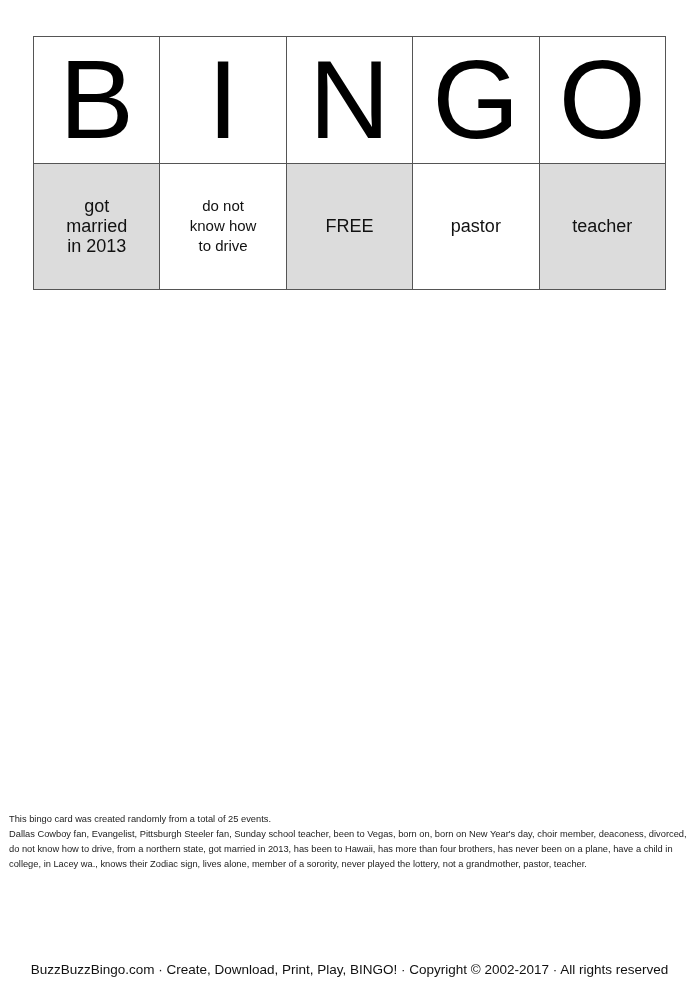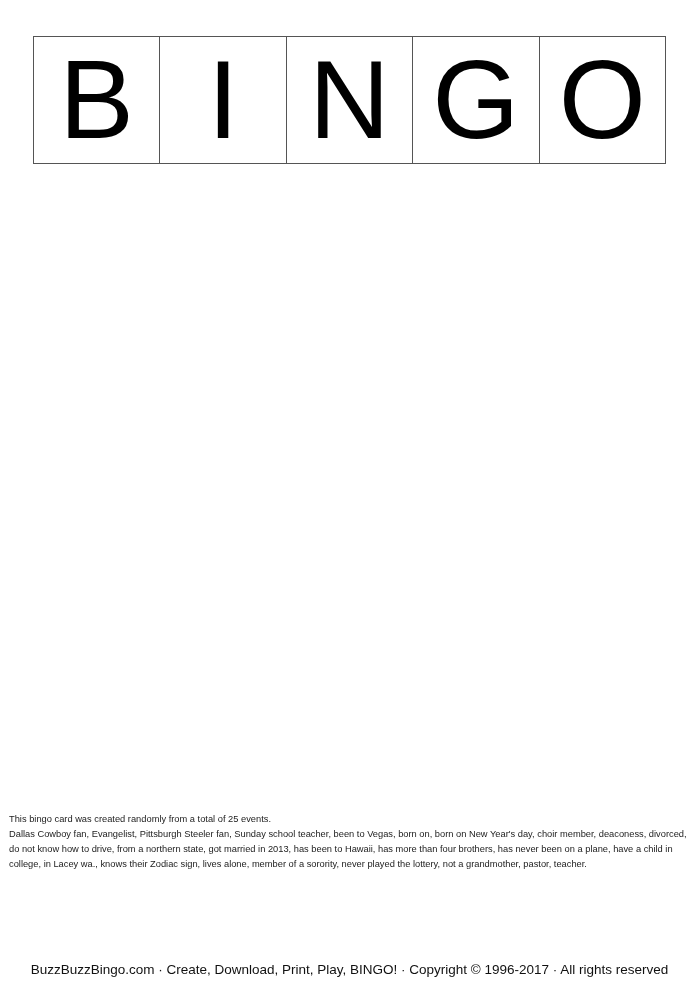--- a/index.html
+++ b/index.html
@@ -21,21 +21,28 @@
   <tbody>
       <tr class="hdr">
     <td>B</td>
     <td>I</td>
     <td>N</td>
     <td>G</td>
     <td>O</td>
   </tr>
   </tbody>
     <tbody id="grid-body">
+      <tr>
+        <td class="cell gray"><span>got<br>married<br>in 2013</span></td>
+        <td class="cell small"><span>do not<br>know how<br>to drive</span></td>
+        <td class="cell gray"><span>FREE</span></td>
+        <td class="cell"><span>pastor</span></td>
+        <td class="cell gray"><span>teacher</span></td>
+      </tr>
     </tbody>
 </table>
 
 <div class="info">
   <div>This bingo card was created randomly from a total of 25 events.</div>
   <div>Dallas Cowboy fan, Evangelist, Pittsburgh Steeler fan, Sunday school teacher, been to Vegas, born on, born on New Year's day, choir member, deaconess, divorced, do not know how to drive, from a northern state, got married in 2013, has been to Hawaii, has more than four brothers, has never been on a plane, have a child in college, in Lacey wa., knows their Zodiac sign, lives alone, member of a sorority, never played the lottery, not a grandmother, pastor, teacher.</div>
 </div>
 
-<div class="footer">BuzzBuzzBingo.com · Create, Download, Print, Play, BINGO! · Copyright © 1996-2017 · All rights reserved</div>
+<div class="footer">BuzzBuzzBingo.com · Create, Download, Print, Play, BINGO! · Copyright © 2002-2017 · All rights reserved</div>
 
 </body></html>

